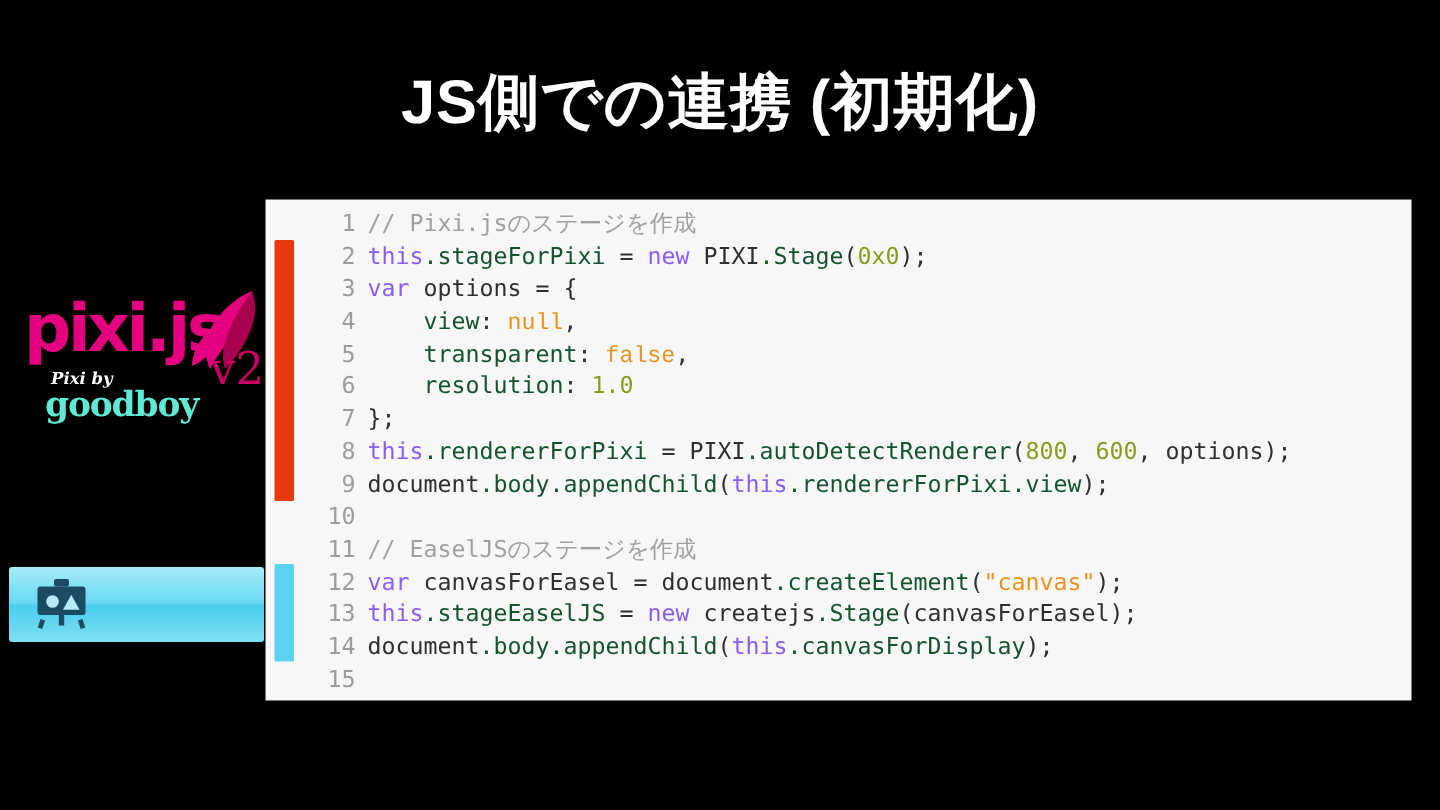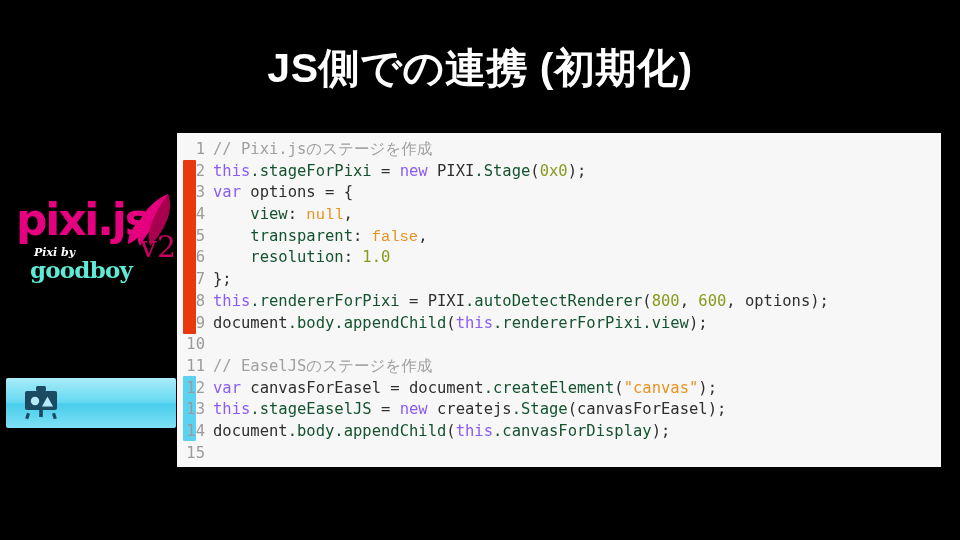--- a/index.html
+++ b/index.html
@@ -37,20 +37,21 @@
     padding-top:6px;
     font-family:"DejaVu Sans Mono","Liberation Mono",monospace;
     font-size:15.5px;
     line-height:21.7px;
     white-space:pre;
   }
   .code-line{
     height:21.7px;
     display:block;
     color:#2f2f2f;
+    margin-left:32px;
   }
   .ln{
     display:inline-block;
     width:36px;
     text-align:right;
     color:#9b9b9b;
     padding-right:8px;
   }
   .cm{ color:#a0a0a0; }           
   .kw{ color:#8b5cf6; }           

